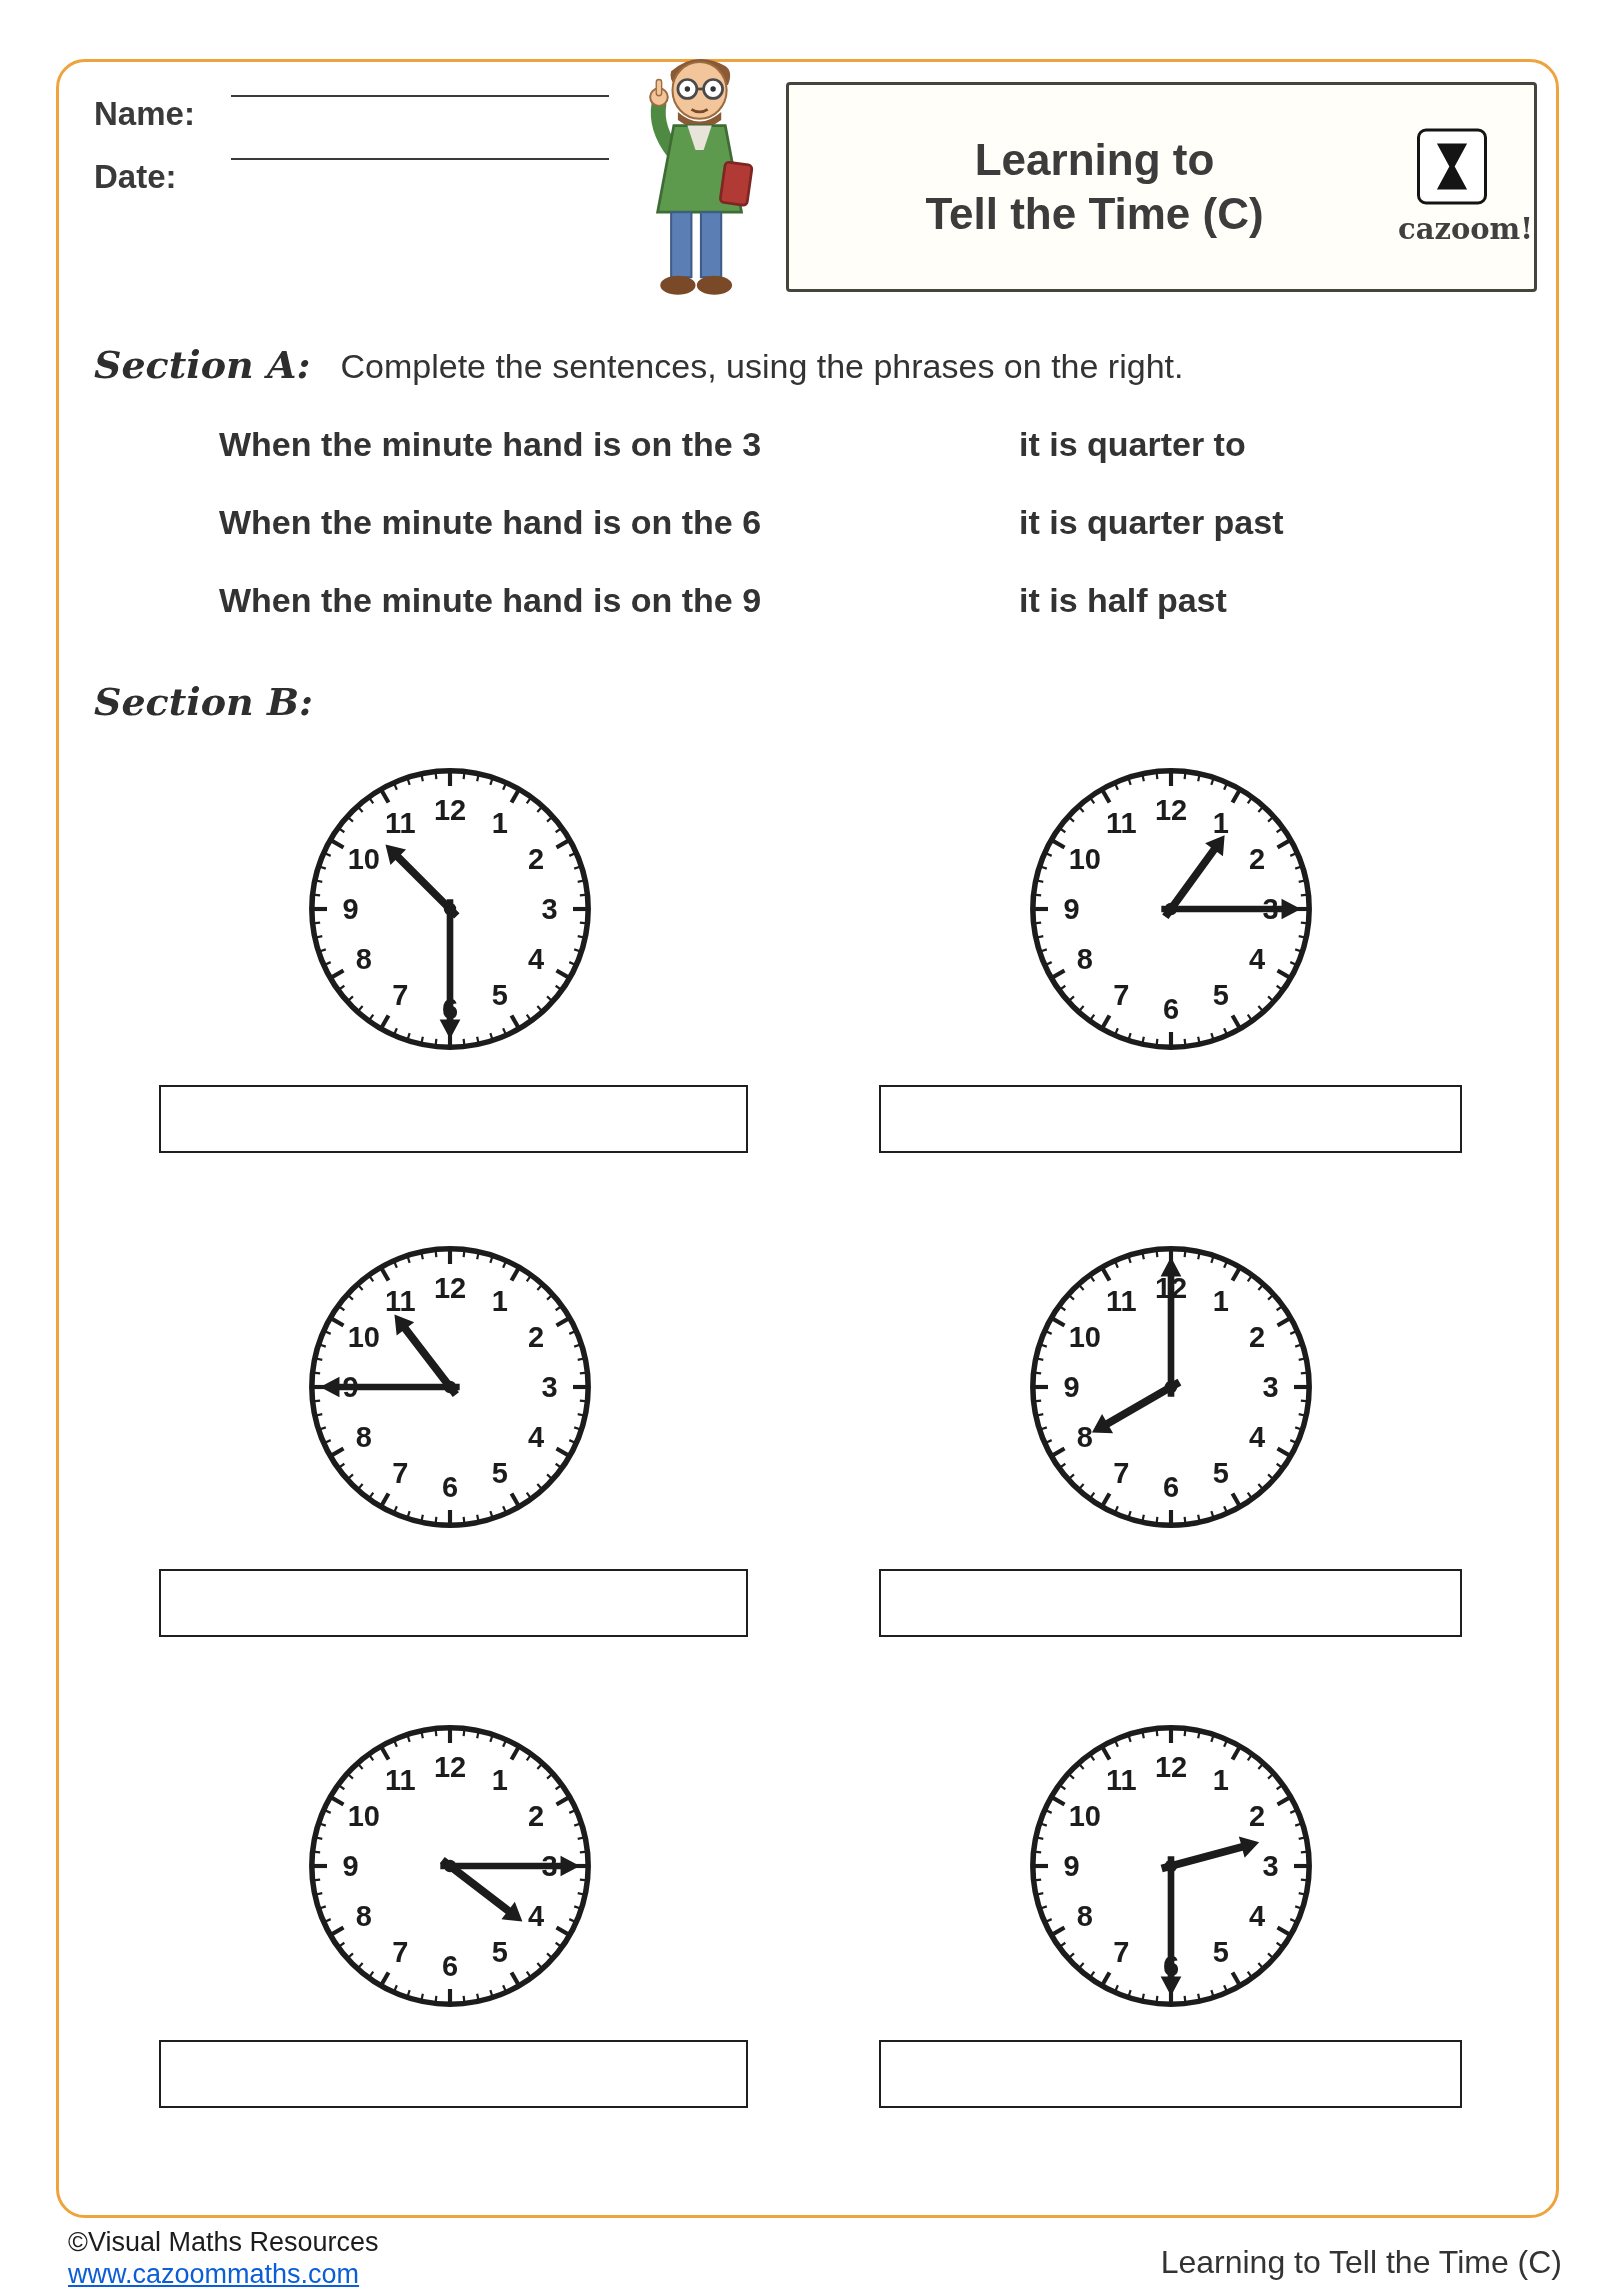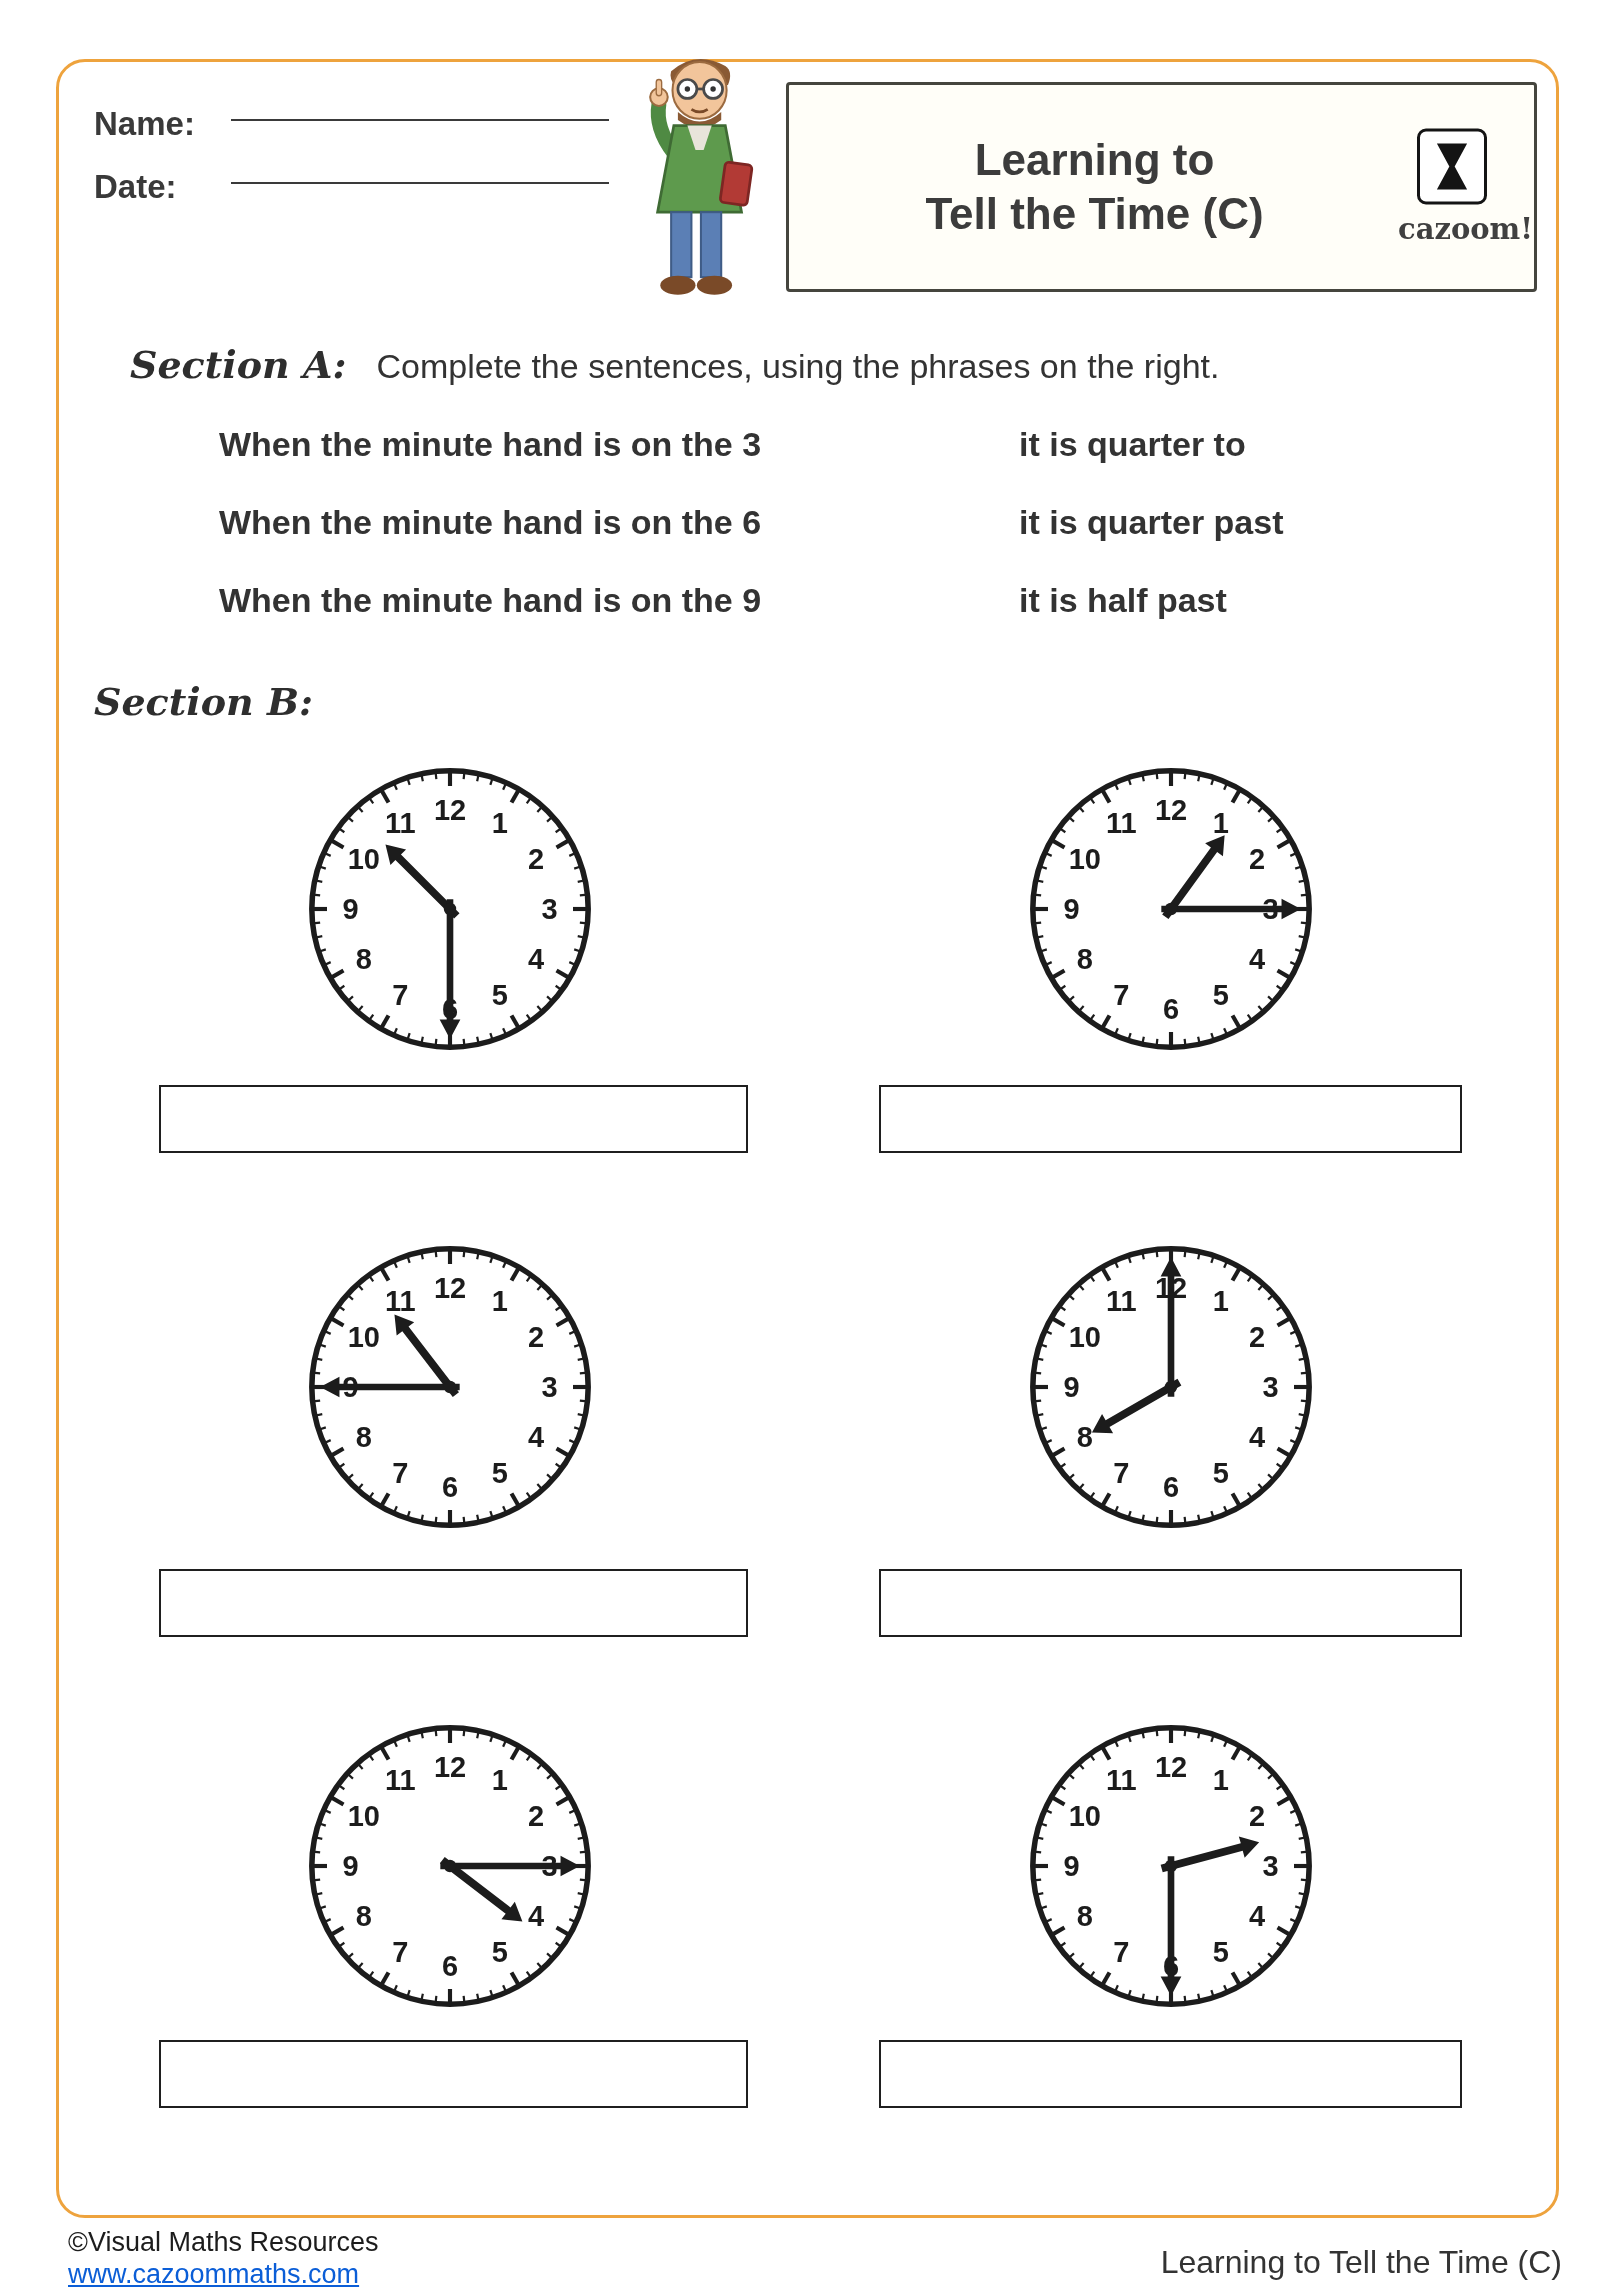--- a/index.html
+++ b/index.html
@@ -7,41 +7,41 @@
     position:relative;width:1616px;height:2293px;background:#ffffff;
     font-family:"Liberation Sans",sans-serif;color:#2b2b2b;overflow:hidden;
   }
   .frame{
     position:absolute;left:56px;top:59px;width:1497px;height:2153px;
     border:3.6px solid #EEA33D;border-radius:29px;pointer-events:none;
   }
 
   
   .fields{position:absolute;left:94px;top:95px;width:515px;}
-  .field-row{display:flex;align-items:center;height:63px;}
+  .field-row{display:flex;align-items:flex-start;height:63px;}
   .field-label{width:137px;font-size:33px;font-weight:bold;color:#3a3a3a;padding-bottom:5.4px;}
   .field-line{flex:1;border-bottom:2.7px solid #3a3a3a;height:0;margin-bottom:12.5px;}
 
   .teacher{position:absolute;left:614px;top:47px;width:163px;height:264px;}
 
   .title-box{
     position:absolute;left:786px;top:82px;width:745px;height:204px;
     border:3.6px solid #45453e;border-radius:4px;background:#fffef8;
   }
   .title-text{
     position:absolute;left:27px;right:161px;top:50%;transform:translateY(-50%);
     text-align:center;font-size:44px;font-weight:bold;color:#3c3c3c;line-height:1.22;
   }
   .logo{position:absolute;right:29px;top:50%;transform:translateY(-50%);width:107px;text-align:center;}
   .logo-icon{display:inline-block;width:64px;height:70px;border:3.6px solid #141414;border-radius:9px;background:#fff;}
   .logo-word{margin-top:7px;font-family:"DejaVu Serif",serif;font-weight:bold;font-size:29px;color:#404040;}
 
   
   .sec-head{position:absolute;display:flex;align-items:baseline;gap:30px;}
-  #secA{left:94px;top:342px;margin-left:36px;}
+  #secA{left:94px;top:342px;}
   #secB{left:94px;top:679px;}
   .sec-label{font-family:"DejaVu Serif",serif;font-style:italic;font-weight:bold;font-size:38px;color:#2e2e2e;}
   .sec-instr{font-size:34px;font-weight:normal;color:#333;}
 
   
   .match-rows{
     position:absolute;left:219px;top:405px;width:1191px;
     display:grid;grid-template-columns:800px auto;grid-auto-rows:78px;align-items:center;
   }
   .sentence,.phrase{font-size:34px;font-weight:bold;color:#333;}

